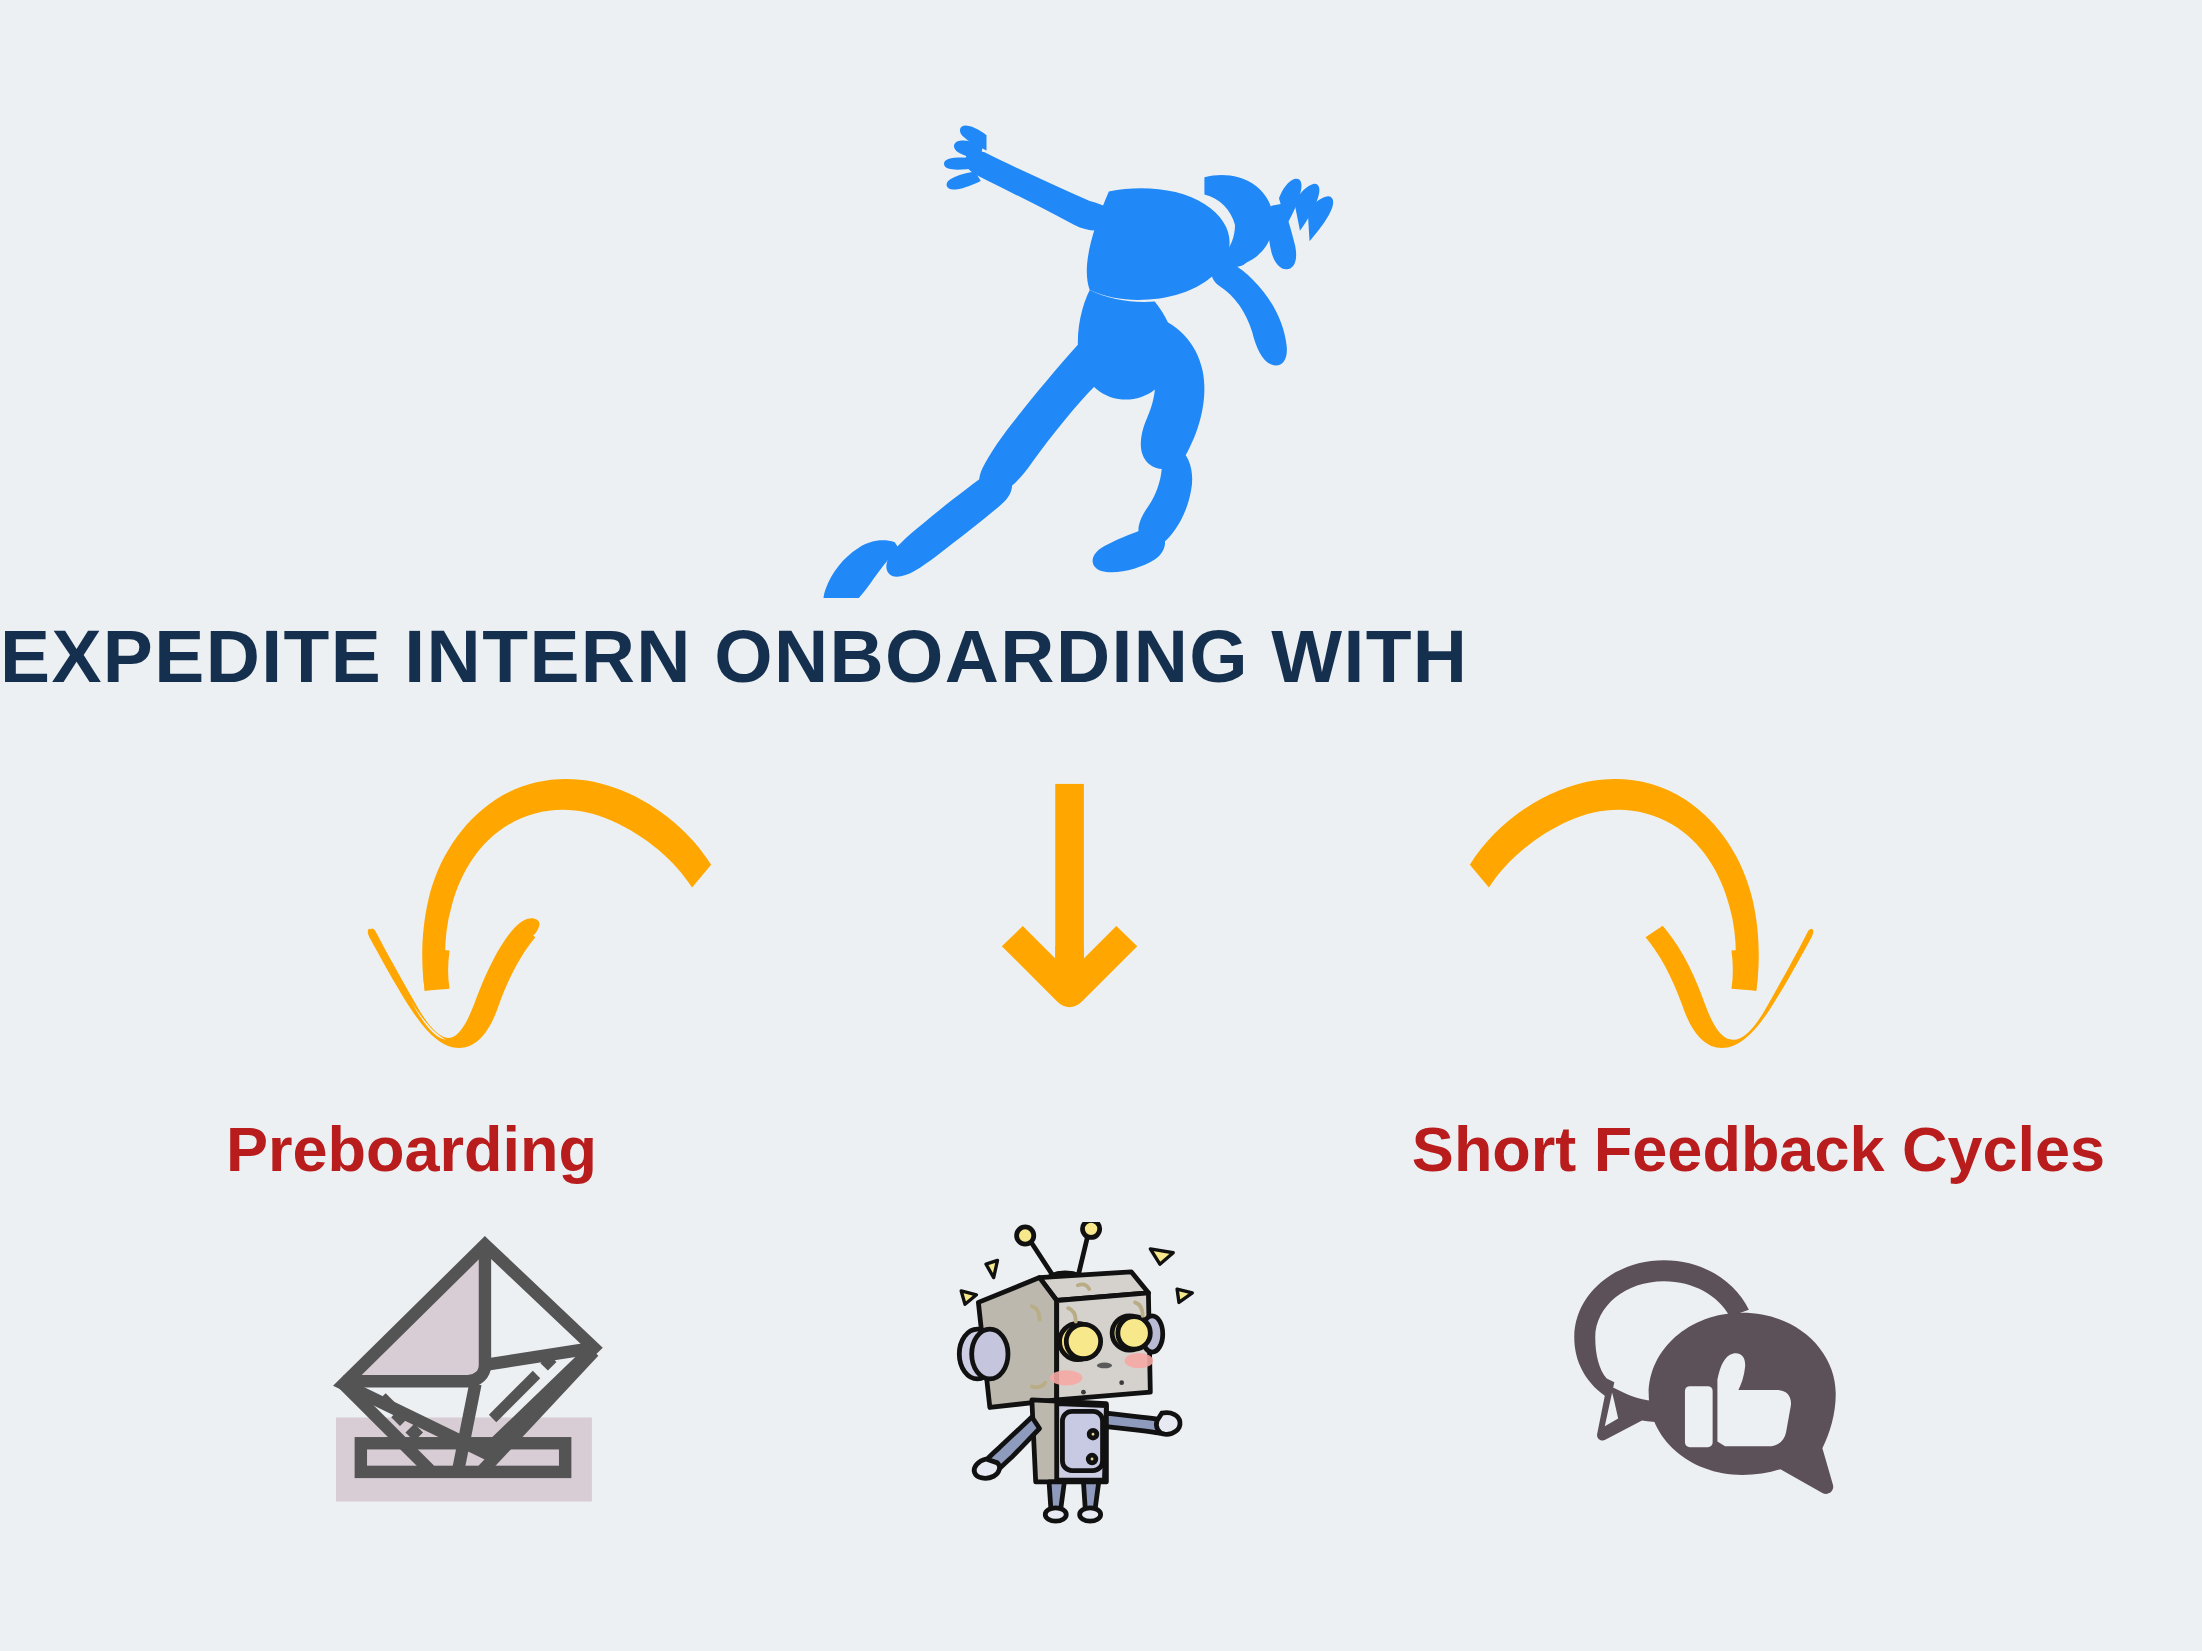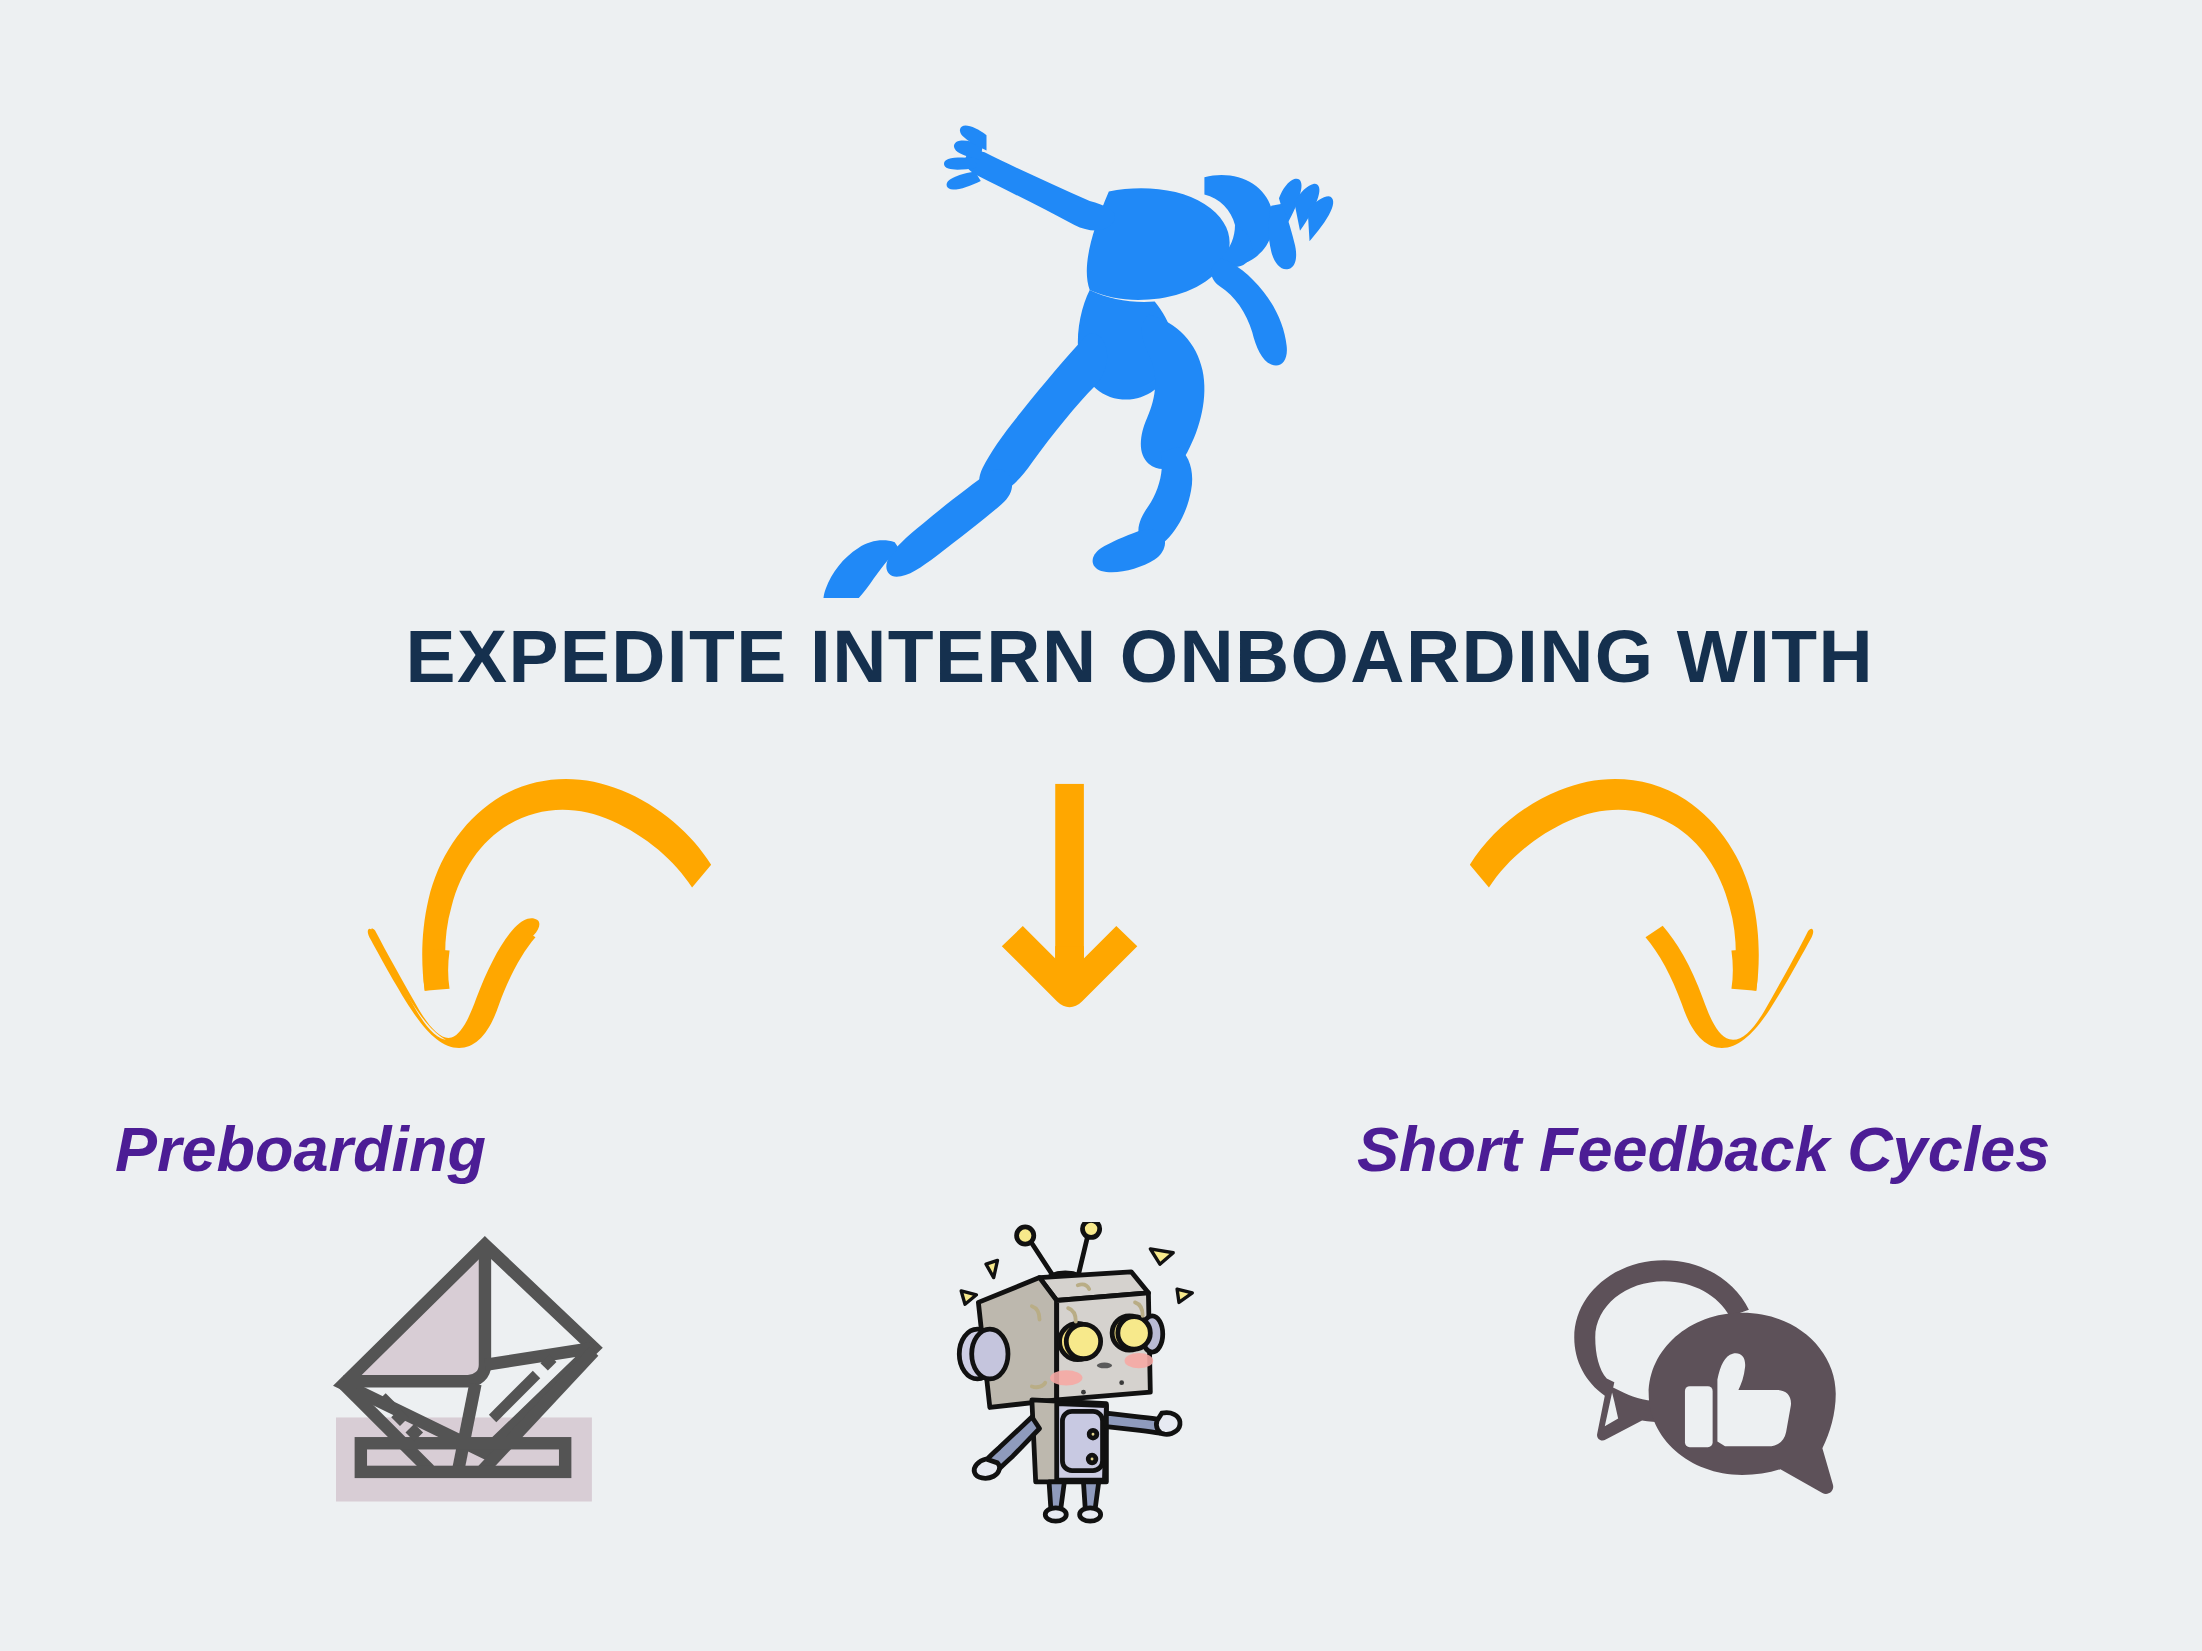--- a/index.html
+++ b/index.html
@@ -32,21 +32,21 @@
     height: 488px;
   }
   .hero-runner svg { display: block; width: 100%; height: 100%; }
 
   
   .title {
     position: absolute;
     left: 0;
     top: 610px;
     width: 1874px;
-    text-align: right;
+    text-align: left;
     color: #15304e;
     font-family: "Liberation Sans", sans-serif;
     font-weight: bold;
     font-size: 75px;
     letter-spacing: 1.4px;
     line-height: 92px;
     white-space: nowrap;
   }
 
   
@@ -70,28 +70,27 @@
   .arrow-right {
     left: 1424px;
     top: 765px;
     width: 401px;
     height: 311px;
   }
 
   
   .col-label {
     position: absolute;
-    color: #4c1d95;
+    color: #b91c1c;
     font-family: "Liberation Sans", sans-serif;
     font-weight: bold;
     font-size: 63px;
     line-height: 76px;
     white-space: nowrap;
-    text-align: left;
-    font-style: italic;
+    text-align: center;
   }
   .label-preboarding {
     left: 115px;
     top: 1111px;
     width: 593px;
   }
   .label-automation {
     left: 841px;
     top: 1111px;
     width: 478px;

